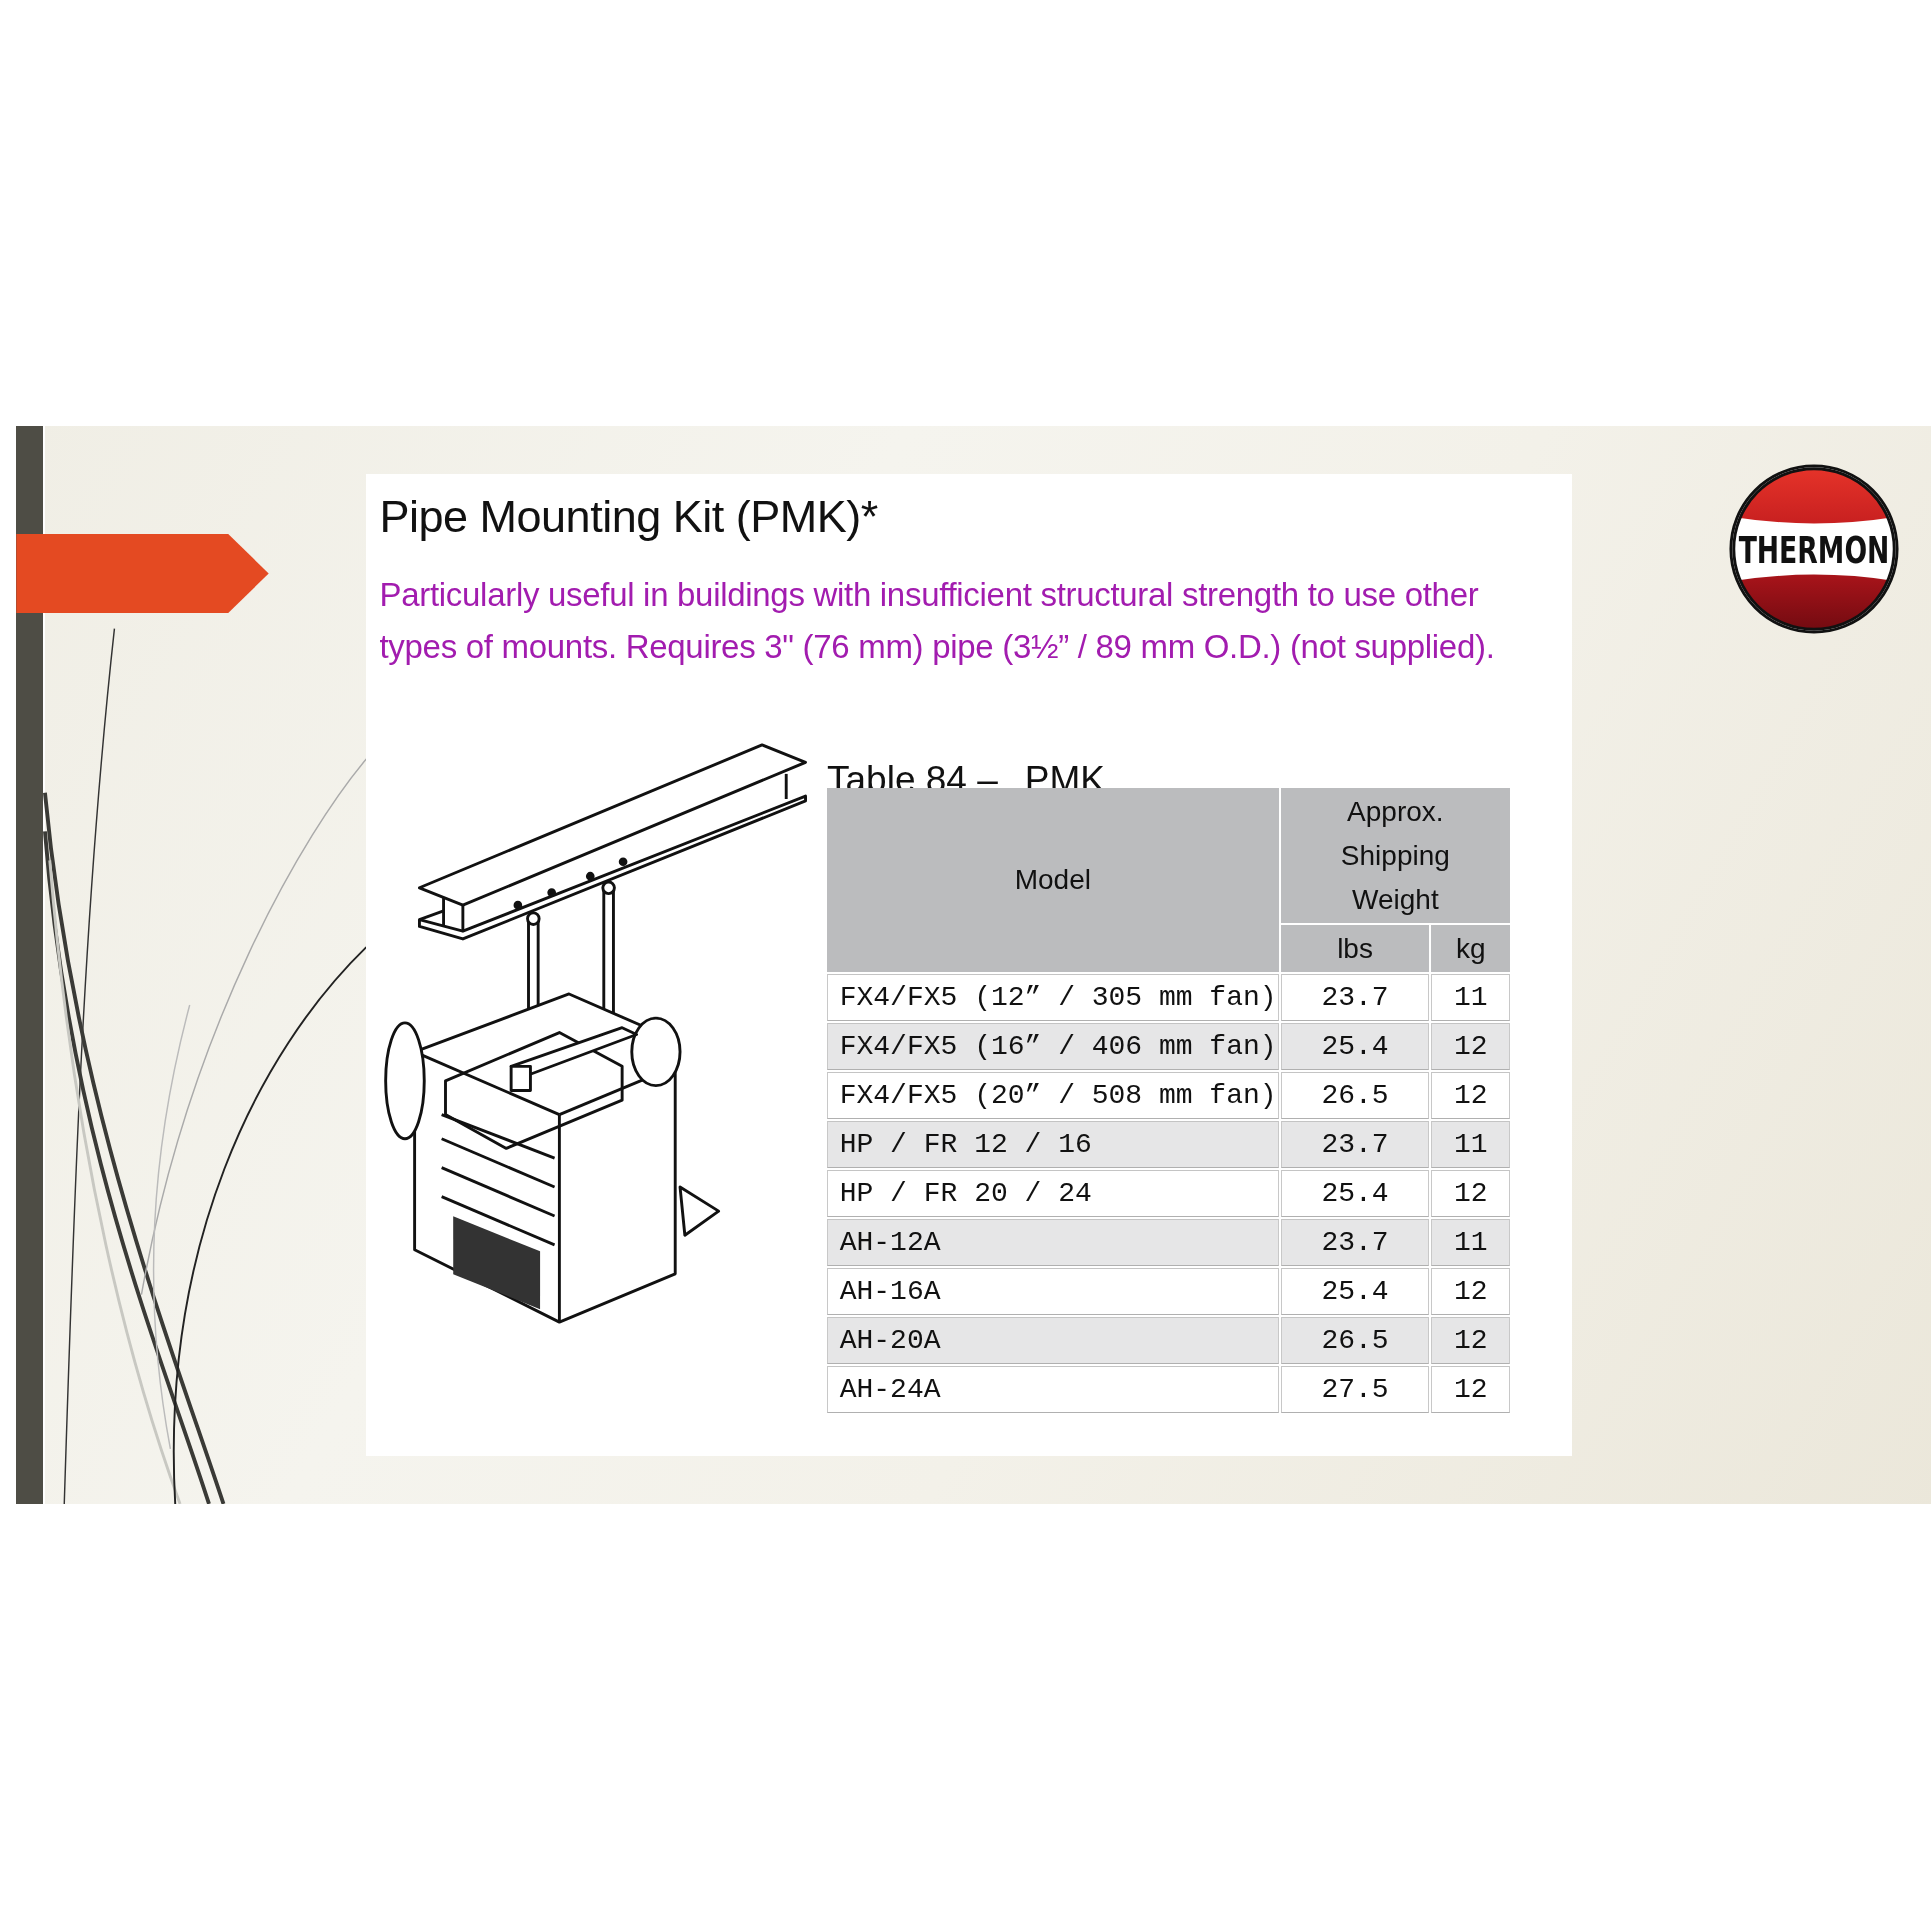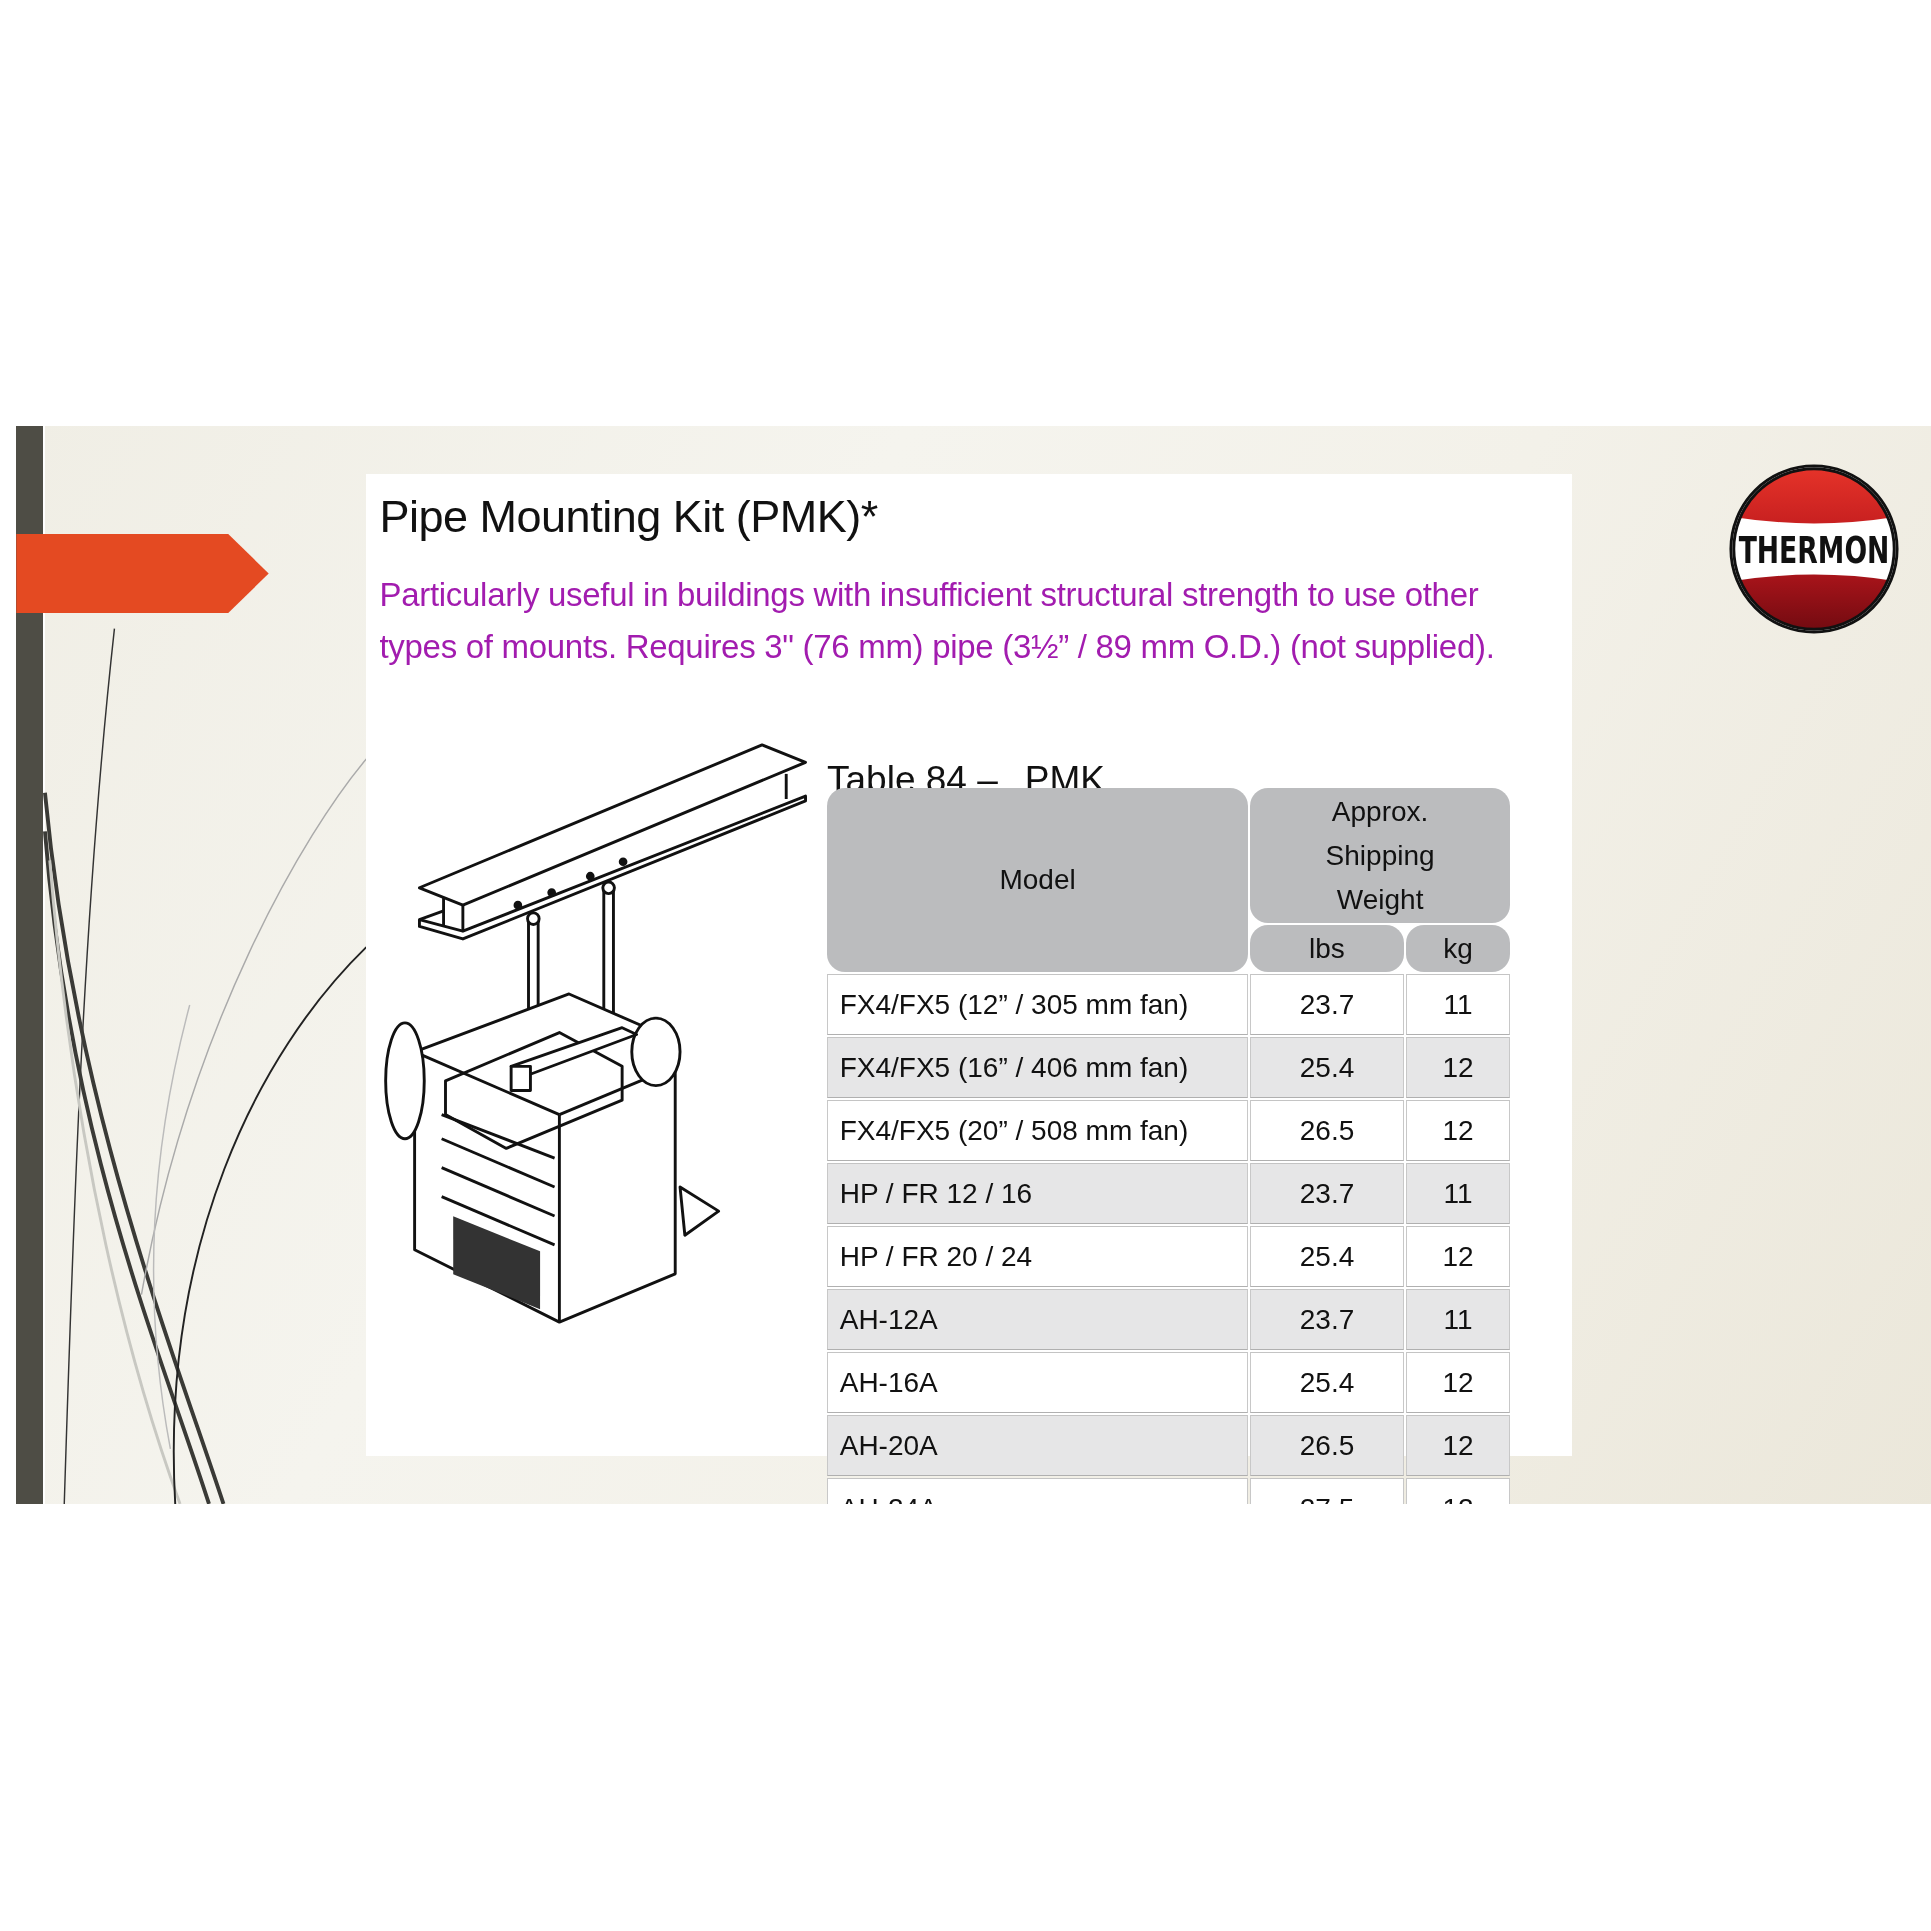--- a/index.html
+++ b/index.html
@@ -10,25 +10,25 @@
   .left-bar-edge { position:absolute; left:27px; top:0; width:1.9px; height:100%; background:#ffffff; }
   .arrow { position:absolute; left:0; top:108px; width:253px; height:79px; }
   .swirls { position:absolute; left:0; top:0; width:386px; height:1078px; }
   .content-box { position:absolute; left:350px; top:48px; width:1206px; height:982px; background:#ffffff; }
   .title { position:absolute; left:13.5px; top:17.4px; font-size:45px; color:#111; letter-spacing:-0.5px; margin:0; font-weight:normal; white-space:nowrap; }
   .desc { position:absolute; left:13.5px; top:95px; width:1159px; font-size:33px; line-height:52px; color:#a21caf; letter-spacing:-0.3px; margin:0; }
   .illustration { position:absolute; left:9.7px; top:259px; width:444px; height:686px; }
   .table-caption { position:absolute; left:461px; top:257px; font-size:37px; color:#111; white-space:nowrap;margin-top:28px; }
   .table-caption .gap { display:inline-block; width:27px; }
   table.pmk { position:absolute; left:462px; top:315px; width:687px; border-collapse:separate; border-spacing:2.9px; margin:-2.9px; font-size:28px; color:#111; }
-  table.pmk th { background:#bbbcbe; font-weight:normal; text-align:center; padding:0;border-radius:18px; }
+  table.pmk th { background:#bbbcbe; font-weight:normal; text-align:center; padding:0; }
   table.pmk th.model-h { width:421px; height:136px; }
   table.pmk th.weight-h { height:135px; line-height:44px; }
   table.pmk th.unit-h { height:47px; }
-  table.pmk td { height:43px; border-top:1px solid #c4c4c4; border-bottom:1px solid #b0b0b0; border-left:1px solid #c8c8c8; border-right:1px solid #c8c8c8; padding:8px; }
+  table.pmk td { height:43px; border-top:1px solid #c4c4c4; border-bottom:1px solid #b0b0b0; border-left:1px solid #c8c8c8; border-right:1px solid #c8c8c8; padding:1px;font-family:Liberation Mono, monospace; }
   table.pmk td.model { text-align:left; padding-left:11.6px; white-space:nowrap; }
   table.pmk td.num { text-align:center; }
   table.pmk tr.alt td { background:#e6e6e7;margin-top:44px; }
   table.pmk tr.plain td { background:#ffffff; }
   .logo { position:absolute; left:1712px; top:37px; width:172px; height:172px; }
 </style>
 </head>
 <body>
 
 <div class="slide">

